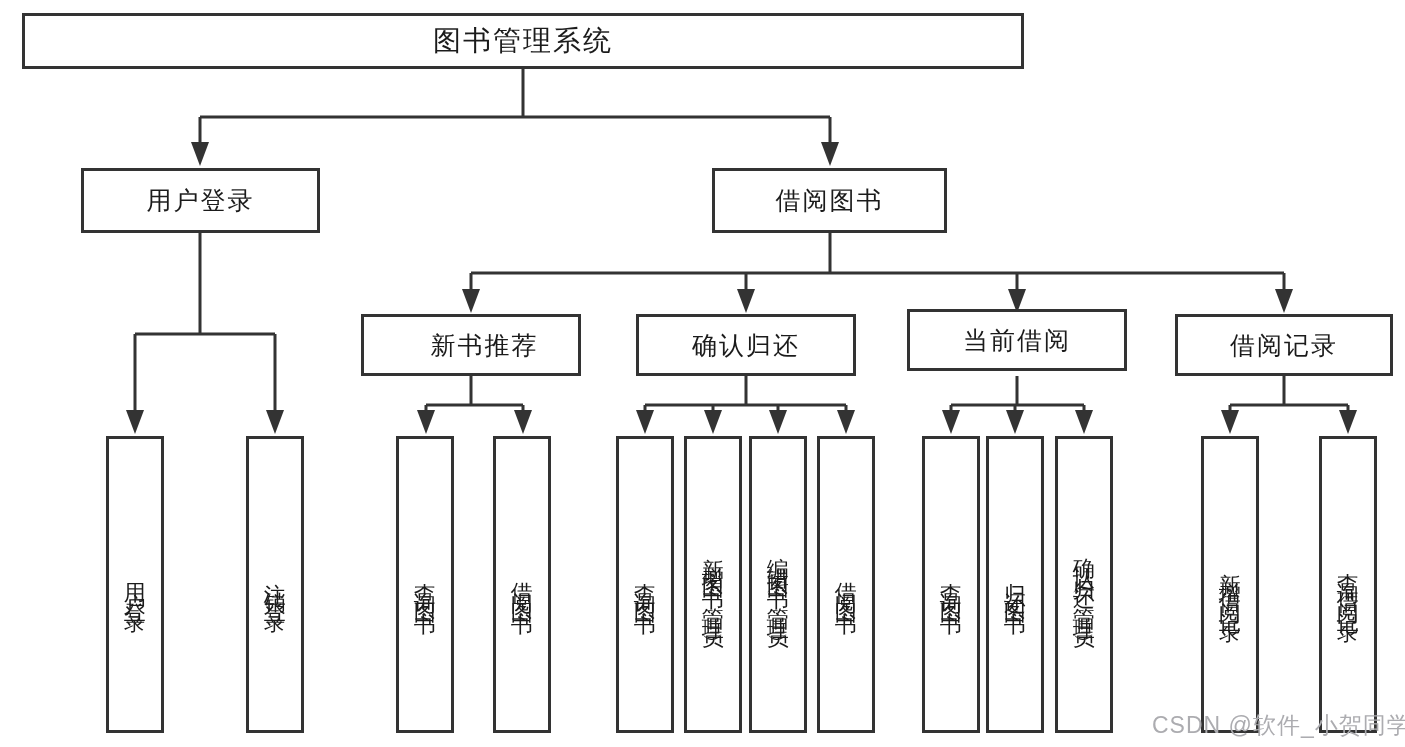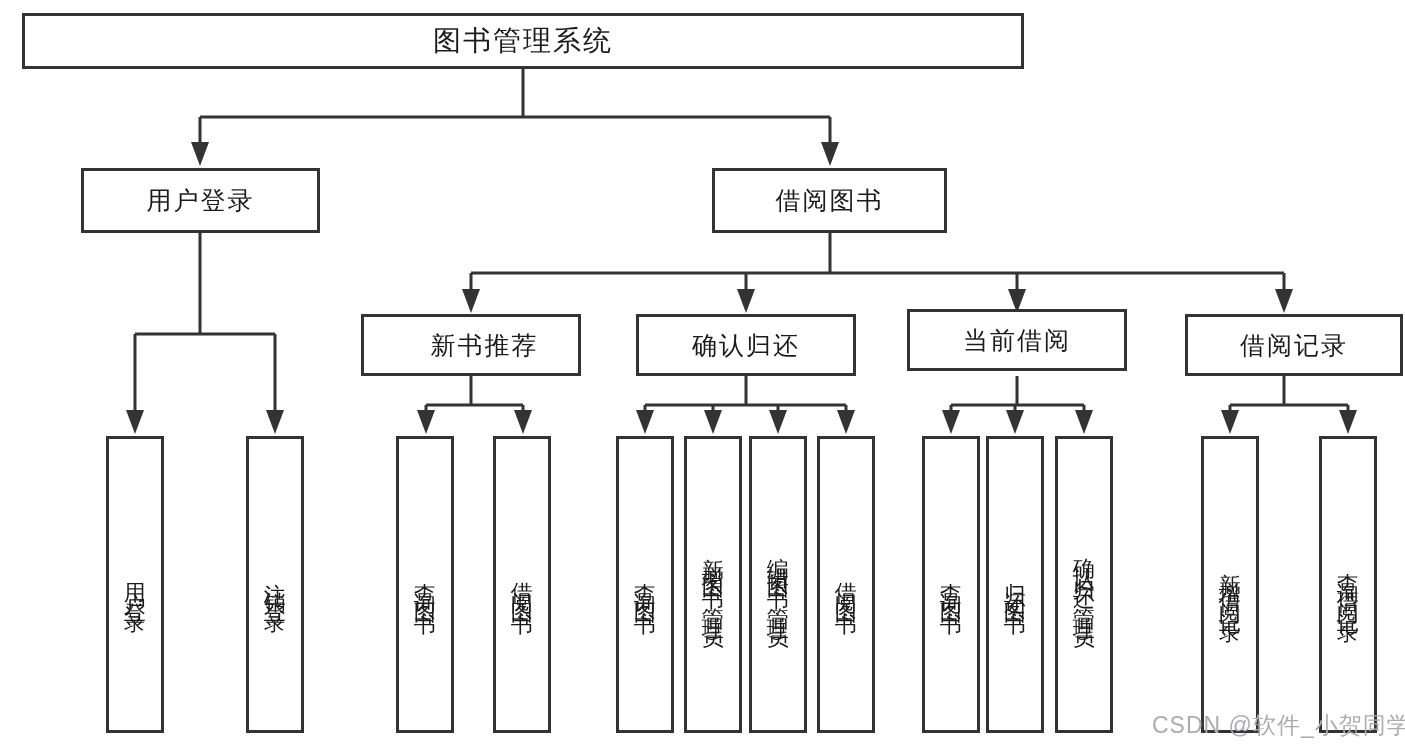--- a/index.html
+++ b/index.html
@@ -108,21 +108,21 @@
 
   <div class="node hnode branch-node" style="left:361px; top:314px; width:220px; height:62px;padding-left:27px;">
     <span>新书推荐</span>
   </div>
   <div class="node hnode branch-node" style="left:636px; top:314px; width:220px; height:62px;">
     <span>确认归还</span>
   </div>
   <div class="node hnode branch-node" style="left:907px; top:309px; width:220px; height:62px;">
     <span>当前借阅</span>
   </div>
-  <div class="node hnode branch-node" style="left:1175px; top:314px; width:218px; height:62px;margin-left:10px;">
+  <div class="node hnode branch-node" style="left:1175px; top:314px; width:218px; height:62px;">
     <span>借阅记录</span>
   </div>
 
   <div class="node leaf" style="left:106px; top:436px; width:58px; height:297px;">
     <span>用户登录</span>
   </div>
   <div class="node leaf" style="left:246px; top:436px; width:58px; height:297px;">
     <span>注销登录</span>
   </div>
 

